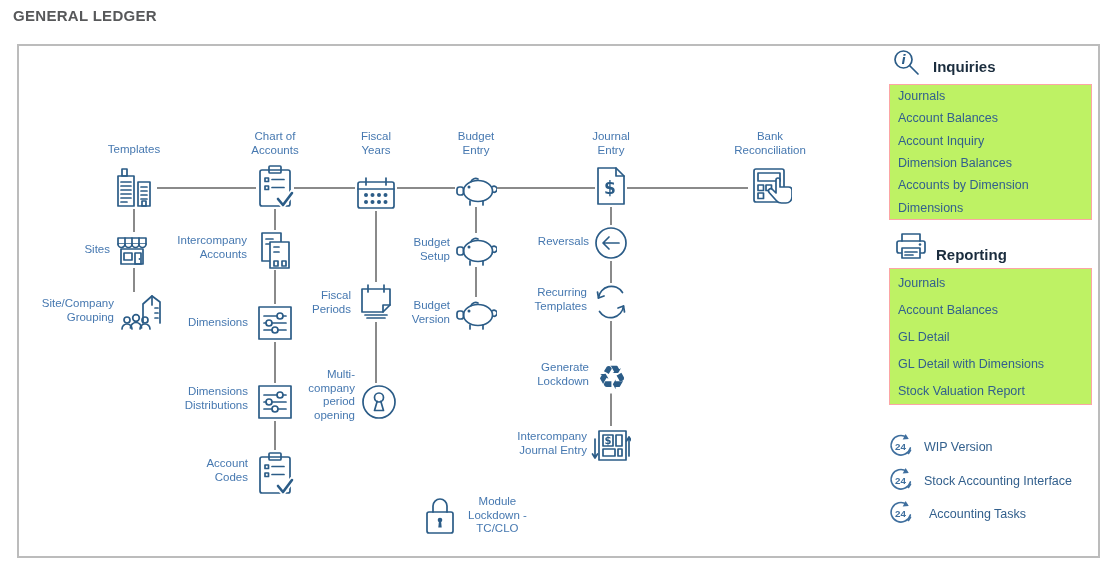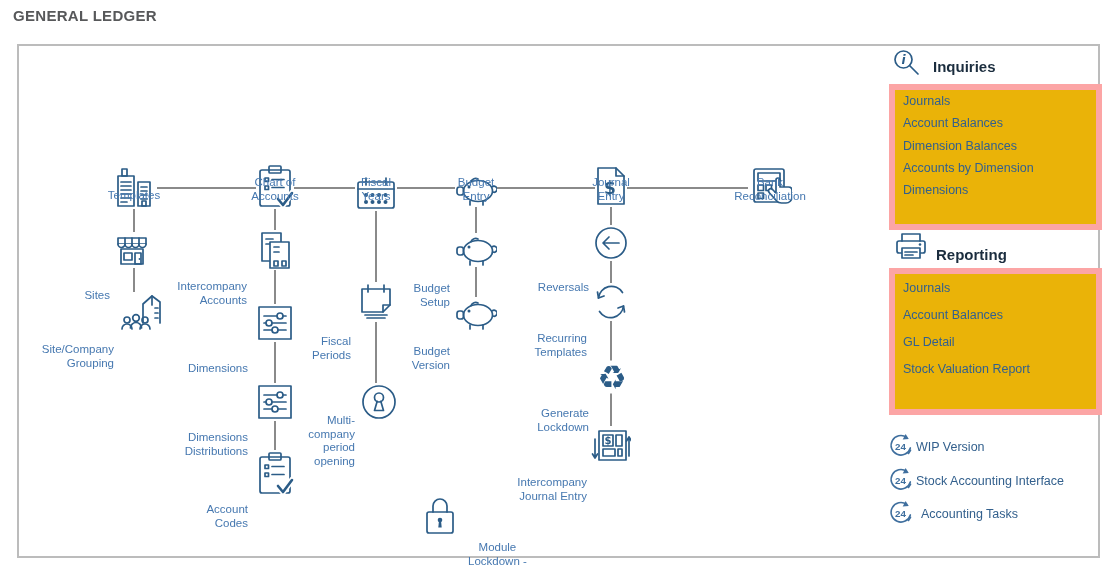--- a/index.html
+++ b/index.html
@@ -2,35 +2,35 @@
 <html><head>
 <meta charset="utf-8">
 <style>
   html,body{margin:0;padding:0;background:#ffffff;}
   body{font-family:"Liberation Sans",sans-serif;}
   .stage{position:relative;width:1105px;height:565px;background:#fff;overflow:hidden;}
   .title{position:absolute;left:13px;top:7px;font-size:15px;font-weight:700;color:#57585a;letter-spacing:.3px;z-index:4;}
   .frame{position:absolute;left:17px;top:44px;width:1079px;height:510px;border:2px solid #bcbcbc;z-index:0;}
   .wires{position:absolute;left:0;top:0;z-index:1;}
   .icon-box{position:absolute;transform:translate(-50%,-50%);background:#fff;display:flex;align-items:center;justify-content:center;z-index:2;}
-  .lbl{position:absolute;z-index:3;font-size:11.5px;line-height:1.18;color:#4678b0;white-space:pre-line;margin-top:46px;}
+  .lbl{position:absolute;z-index:3;font-size:11.5px;line-height:1.18;color:#4678b0;white-space:pre-line;}
   .lbl.above{transform:translate(-50%,-100%);text-align:center;}
   .lbl.left{transform:translate(-100%,-50%);text-align:right;}
   .lbl.right{transform:translate(0,-50%);text-align:center;}
   .ic{stroke:#2b5c87;fill:none;stroke-width:1.7;stroke-linejoin:round;stroke-linecap:round;}
   .ic .f{fill:#2b5c87;stroke:none;}
   .ic .wf{fill:#ffffff;}
   .ic .t{fill:#2b5c87;stroke:none;font-weight:bold;font-family:"DejaVu Sans",sans-serif;}
   .uicon{color:#2b5c87;font-size:33px;line-height:1;font-family:"DejaVu Sans",sans-serif;}
-  .panel{position:absolute;border:6px solid #fca5a5;background:#eab308;z-index:2;}
+  .panel{position:absolute;border:1px solid #fca5a5;background:#bef264;z-index:2;}
   .pitem{padding-left:8px;font-size:12.5px;color:#33608d;display:flex;align-items:center;}
   .pitem.inq{height:22.3px;}
   .pitem.rep{height:27px;}
   .phead{position:absolute;z-index:3;font-size:15px;font-weight:700;color:#1b2d3e;}
-  .task{position:absolute;display:flex;align-items:center;gap:1px;z-index:2;font-size:12.5px;color:#33608d;}
+  .task{position:absolute;display:flex;align-items:center;gap:9px;z-index:2;font-size:12.5px;color:#33608d;}
   .t24{fill:#3f6f9e;stroke:none;font-weight:bold;font-family:"Liberation Sans",sans-serif;}
   .ic24{stroke:#3f6f9e;fill:none;stroke-width:1.7;stroke-linecap:round;stroke-linejoin:round;}
   .ic24 .f24{fill:#3f6f9e;stroke:none;}
 </style>
 </head>
 <body>
 
 <div class="stage">
 
   <div class="title">GENERAL LEDGER</div>
@@ -312,39 +312,41 @@
     <svg class="ic" width="30" height="30" viewBox="0 0 30 30">
       <circle cx="12.5" cy="11.5" r="8.5"></circle>
       <path d="M18.5 17.5L27 26"></path>
       <text class="t" x="12.5" y="16" font-size="12" font-style="italic" text-anchor="middle" font-family="DejaVu Serif,serif">i</text>
     </svg>
   </div>
   <div class="phead" style="left:933px;top:58px">Inquiries</div>
   <div class="panel" style="left:889px;top:84px;width:201px;height:134px">
     <div class="pitem inq">Journals</div>
     <div class="pitem inq">Account Balances</div>
+    <div class="pitem inq">Account Inquiry</div>
     <div class="pitem inq">Dimension Balances</div>
     <div class="pitem inq">Accounts by Dimension</div>
     <div class="pitem inq">Dimensions</div>
   </div>
 
   <div class="icon-box" style="left:911px;top:246px">
     <svg class="ic" width="34" height="30" viewBox="0 0 34 30">
       <path d="M8 10V3h18v7"></path>
       <rect x="3" y="10" width="28" height="12" rx="2"></rect>
       <circle class="f" cx="26" cy="13.5" r="1.3"></circle>
       <rect class="wf" x="8" y="17" width="18" height="10"></rect>
       <path d="M11 21h12M11 24h8"></path>
     </svg>
   </div>
   <div class="phead" style="left:936px;top:246px">Reporting</div>
   <div class="panel" style="left:889px;top:268px;width:201px;height:135px">
     <div class="pitem rep">Journals</div>
     <div class="pitem rep">Account Balances</div>
     <div class="pitem rep">GL Detail</div>
+    <div class="pitem rep">GL Detail with Dimensions</div>
     <div class="pitem rep">Stock Valuation Report</div>
   </div>
 
   <div class="task" style="left:887px;top:433px">
     <svg class="ic24" width="28" height="28" viewBox="0 0 30 30">
       <path d="M25 16A10.5 10.5 0 1 1 21 4.6"></path>
       <path class="f24" d="M20 1L23.3 6.4 16.8 7z"></path>
       <path d="M25.2 18.5l-2.2 3.5"></path>
       <text class="t24" x="14.5" y="18.5" font-size="10.5" text-anchor="middle">24</text>
     </svg>

